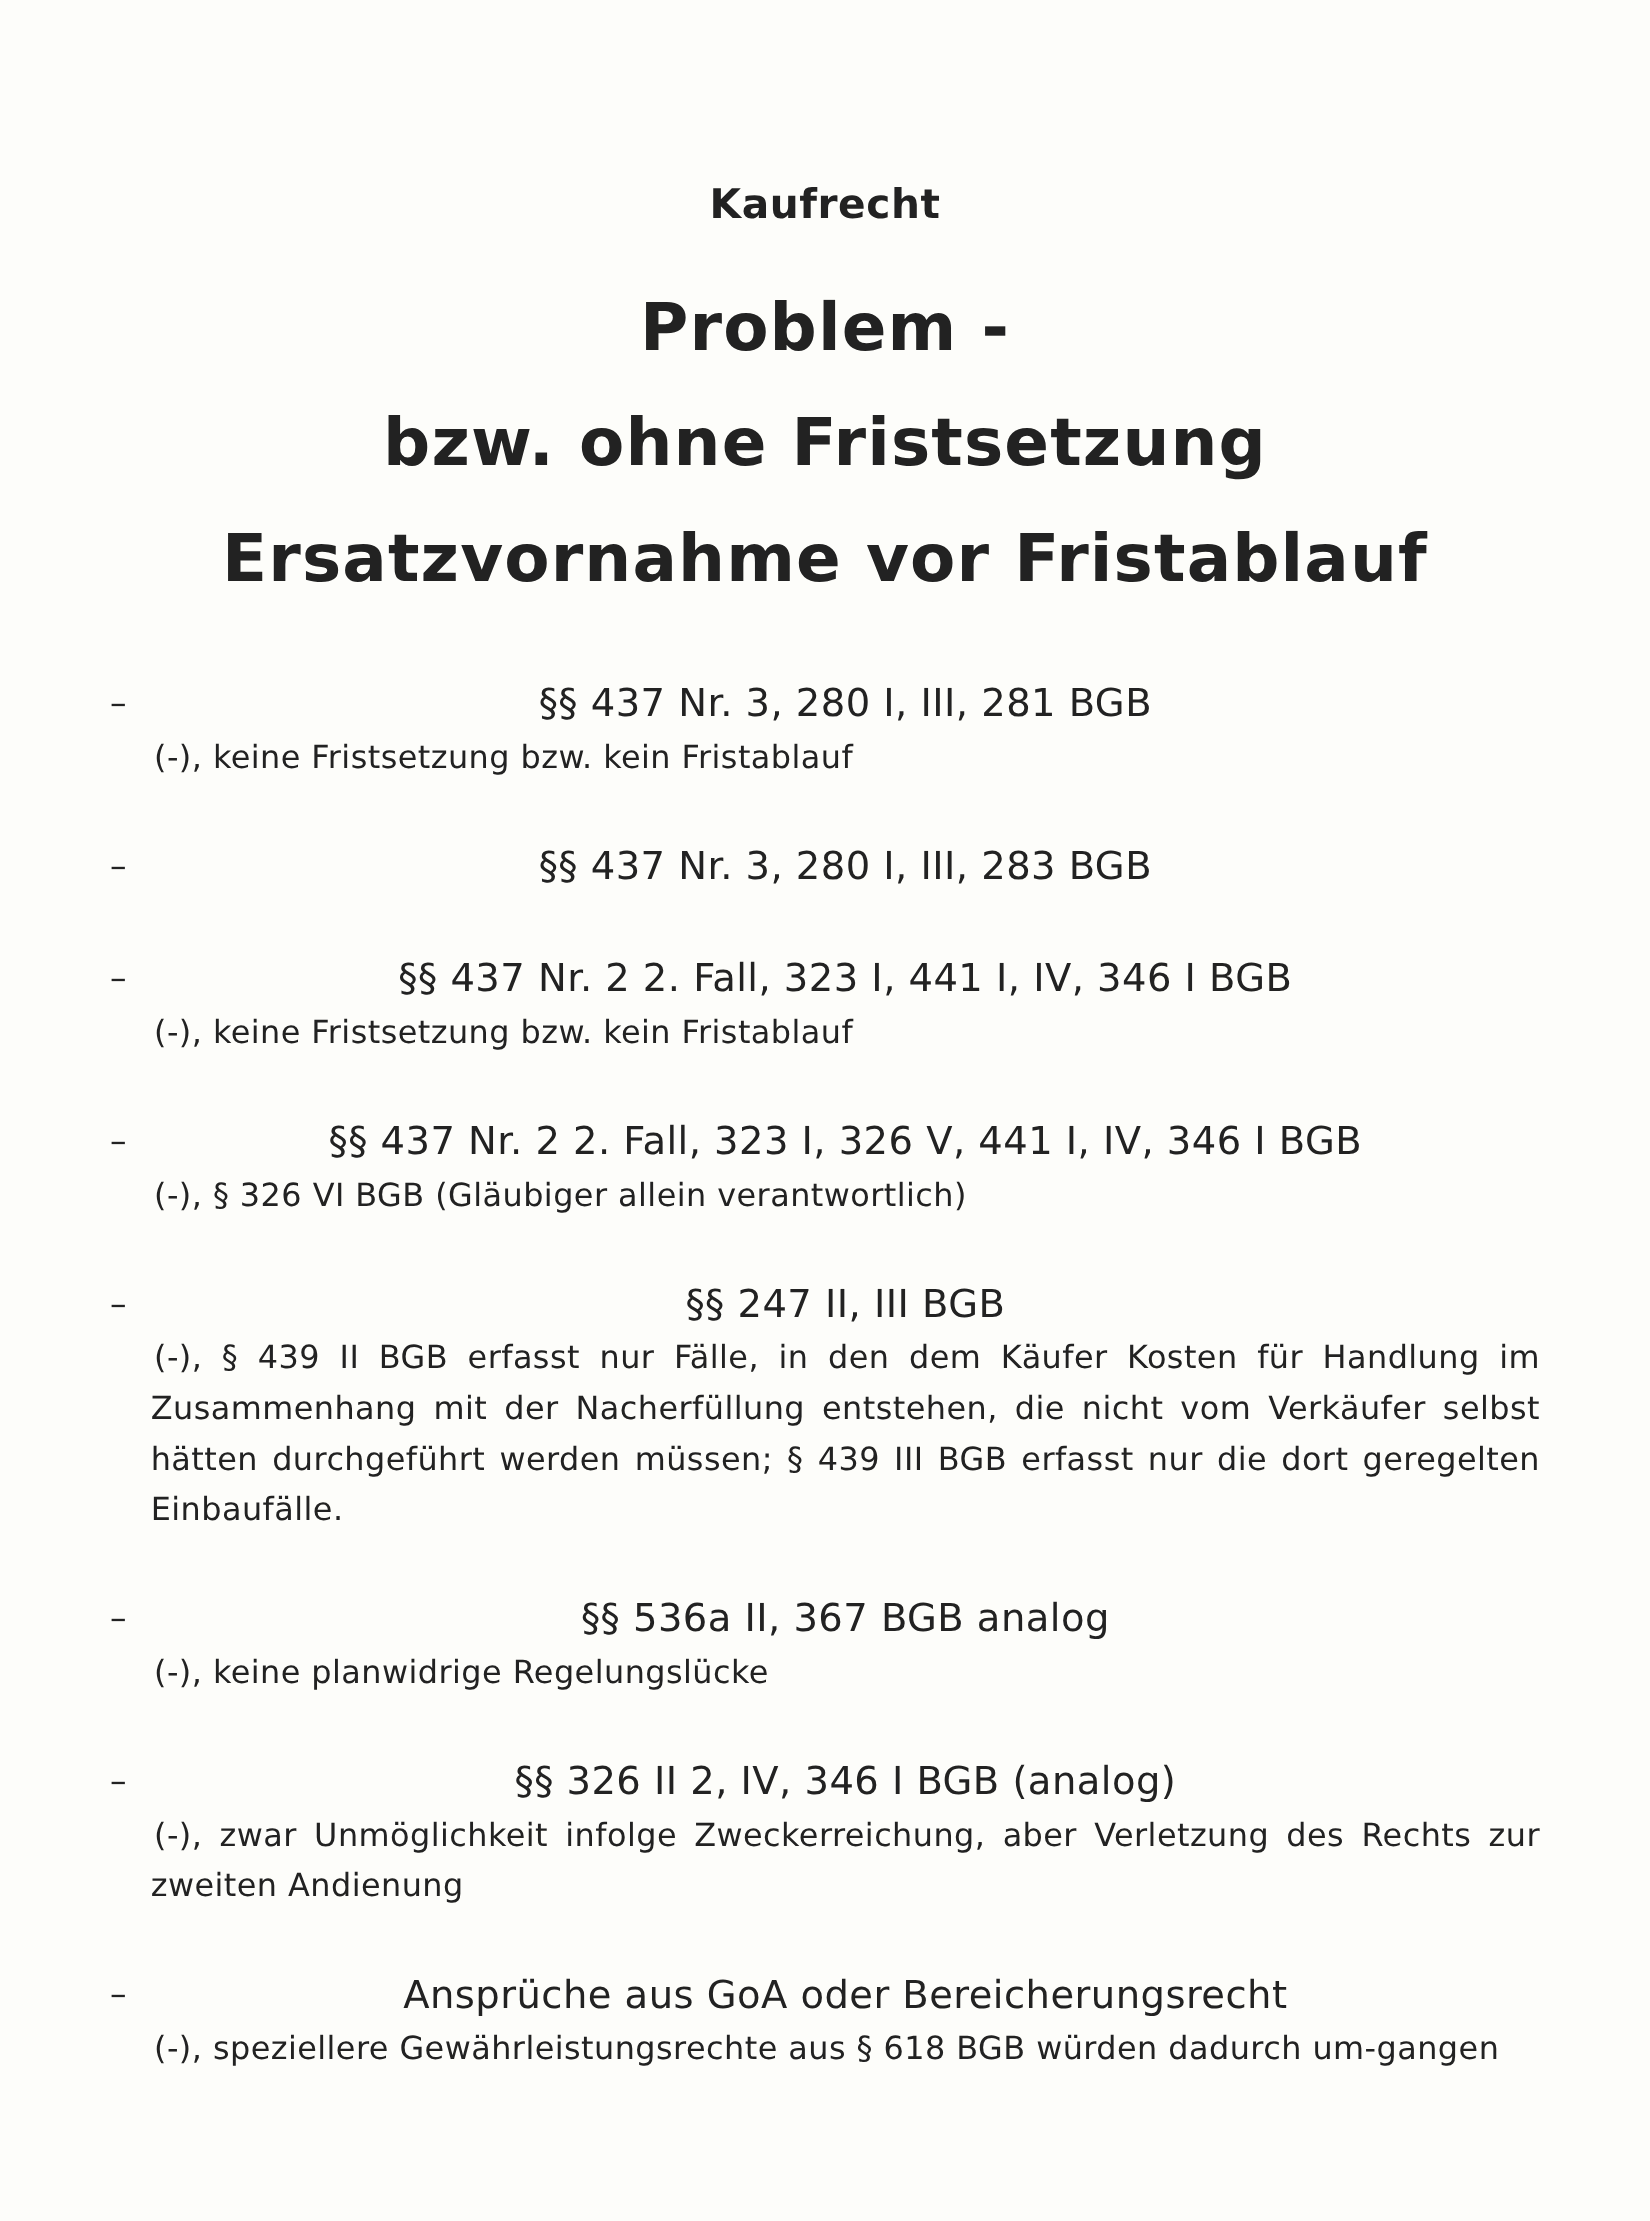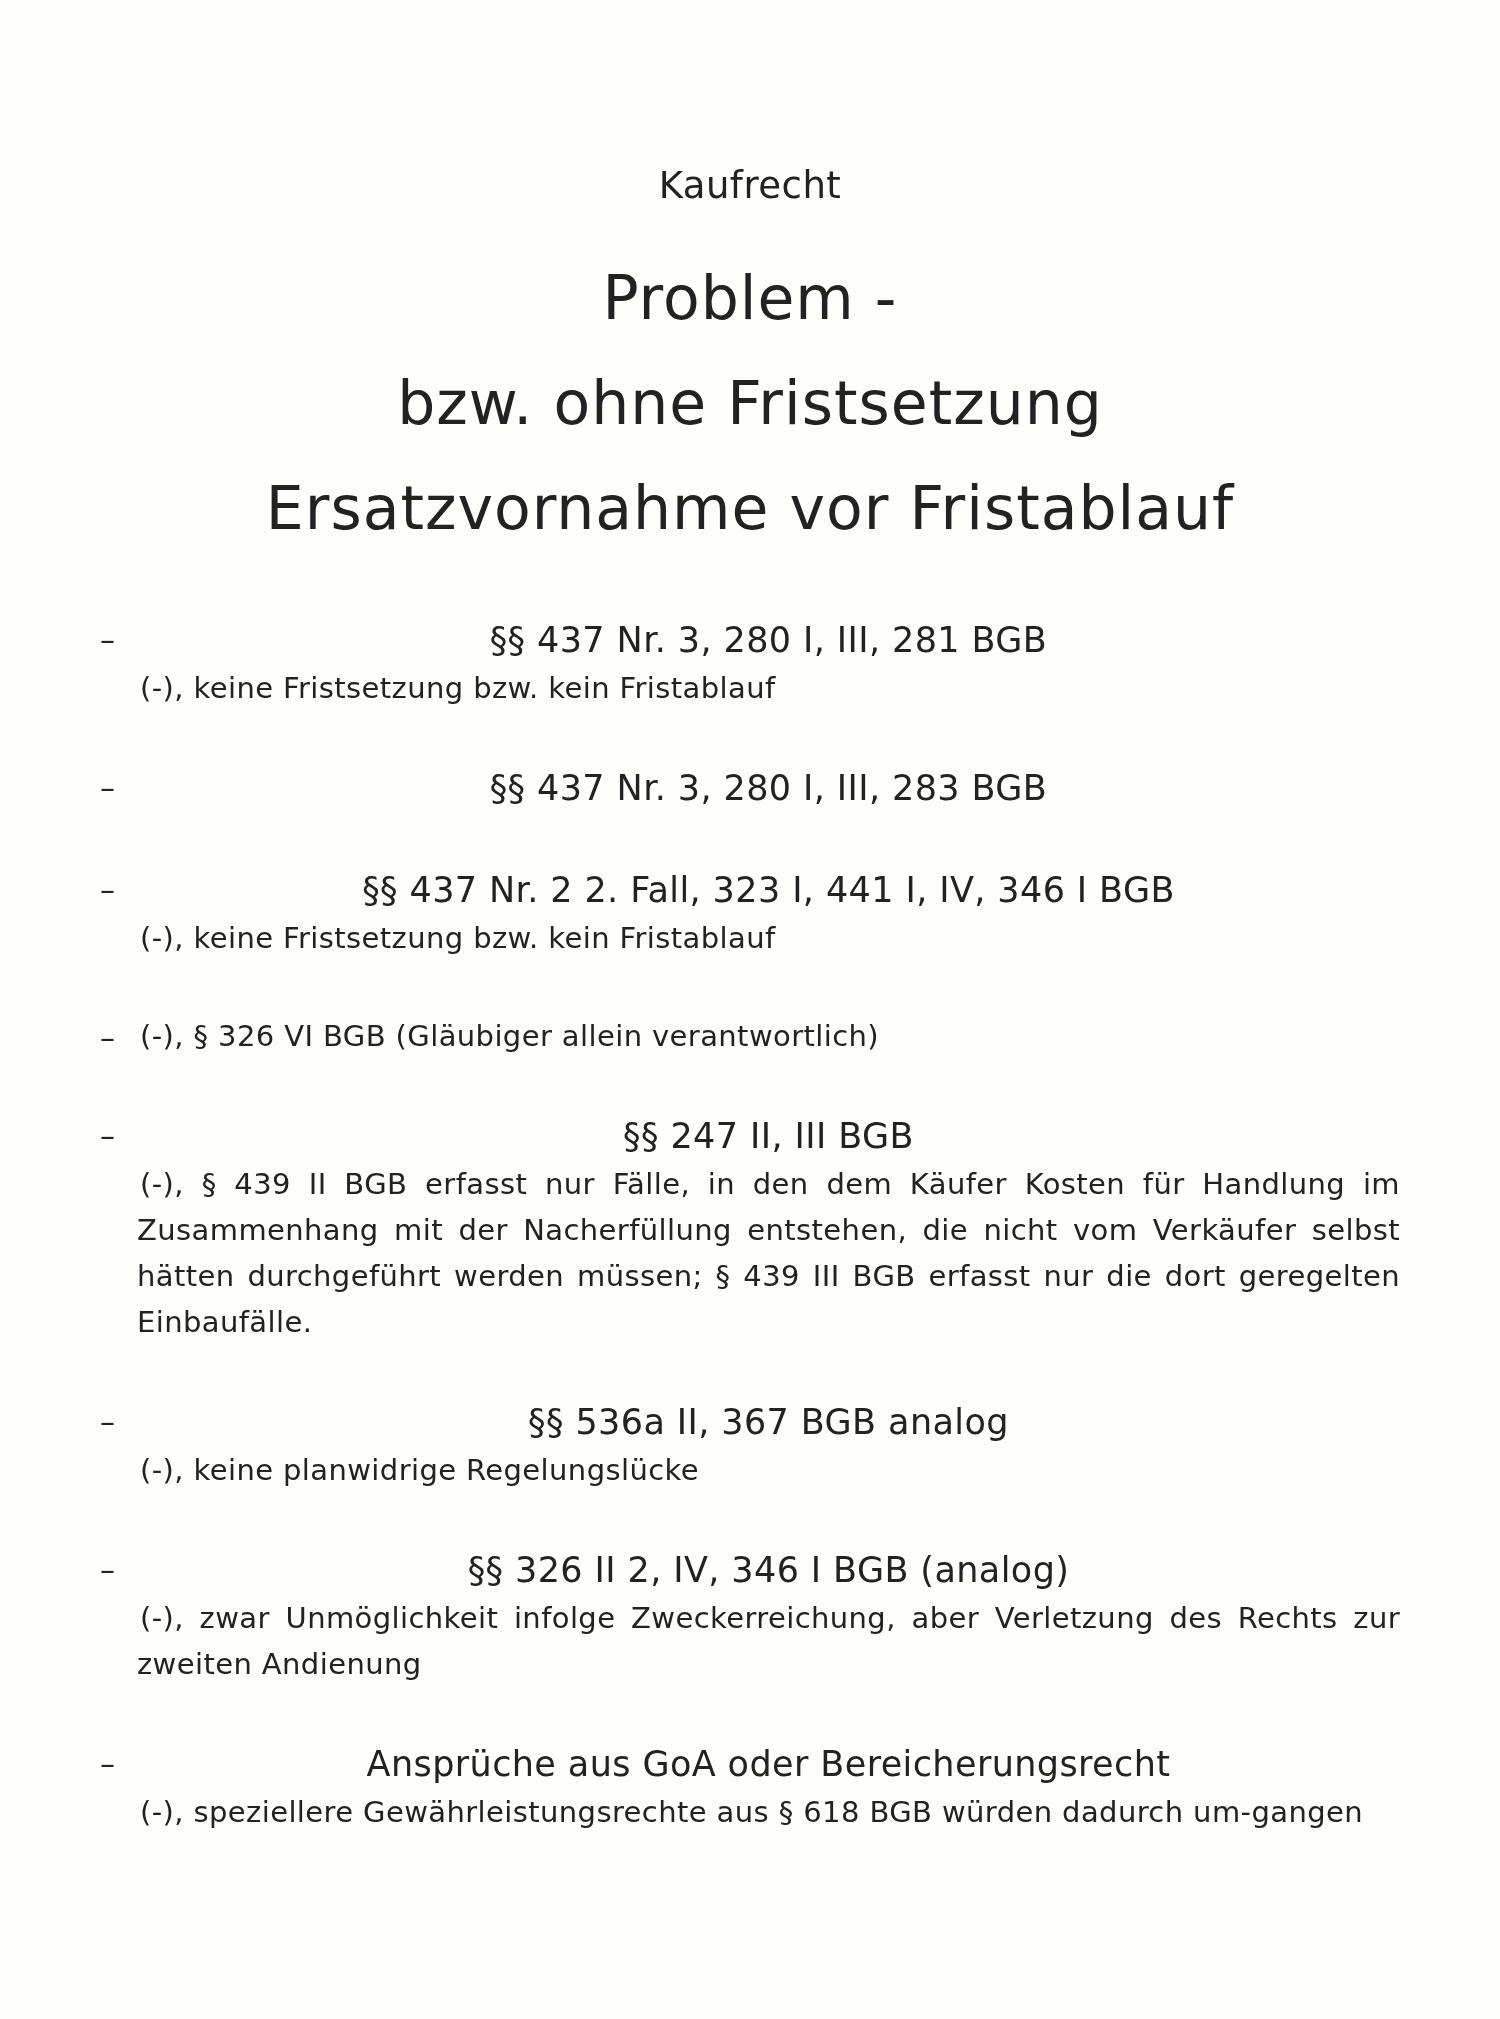--- a/index.html
+++ b/index.html
@@ -19,20 +19,21 @@
       position: absolute;
       left: 0; top: 0;
       width: 1500px; height: 2019px;
       background: #fdfdfa;
     }
     .header {
       position: absolute;
       left: 0; right: 0;
       top: 160px;
       text-align: center;
+      font-weight: bold;
     }
     .subtitle {
       font-size: 37px;
       line-height: 52px;
       letter-spacing: 0.5px;
     }
     .title-line {
       font-size: 60px;
       line-height: 105px;
       letter-spacing: 1px;
@@ -102,20 +103,21 @@
     </div>
 
     <div class="item">
       <span class="dash">–</span>
       <div class="heading">§§ 437 Nr. 2 2. Fall, 323 I, 441 I, IV, 346 I BGB</div>
       <div class="body">(-), keine Fristsetzung bzw. kein Fristablauf</div>
     </div>
 
     <div class="item">
       <span class="dash">–</span>
+      <div class="heading">§§ 437 Nr. 2 2. Fall, 323 I, 326 V, 441 I, IV, 346 I BGB</div>
       <div class="body">(-), § 326 VI BGB (Gläubiger allein verantwortlich)</div>
     </div>
 
     <div class="item">
       <span class="dash">–</span>
       <div class="heading">§§ 247 II, III BGB</div>
       <div class="body wide">(-), § 439 II BGB erfasst nur Fälle, in den dem Käufer Kosten für Handlung im Zusammenhang mit der Nacherfüllung entstehen, die nicht vom Verkäufer selbst hätten durchgeführt werden müssen; § 439 III BGB erfasst nur die dort geregelten Einbaufälle.</div>
     </div>
 
     <div class="item">

